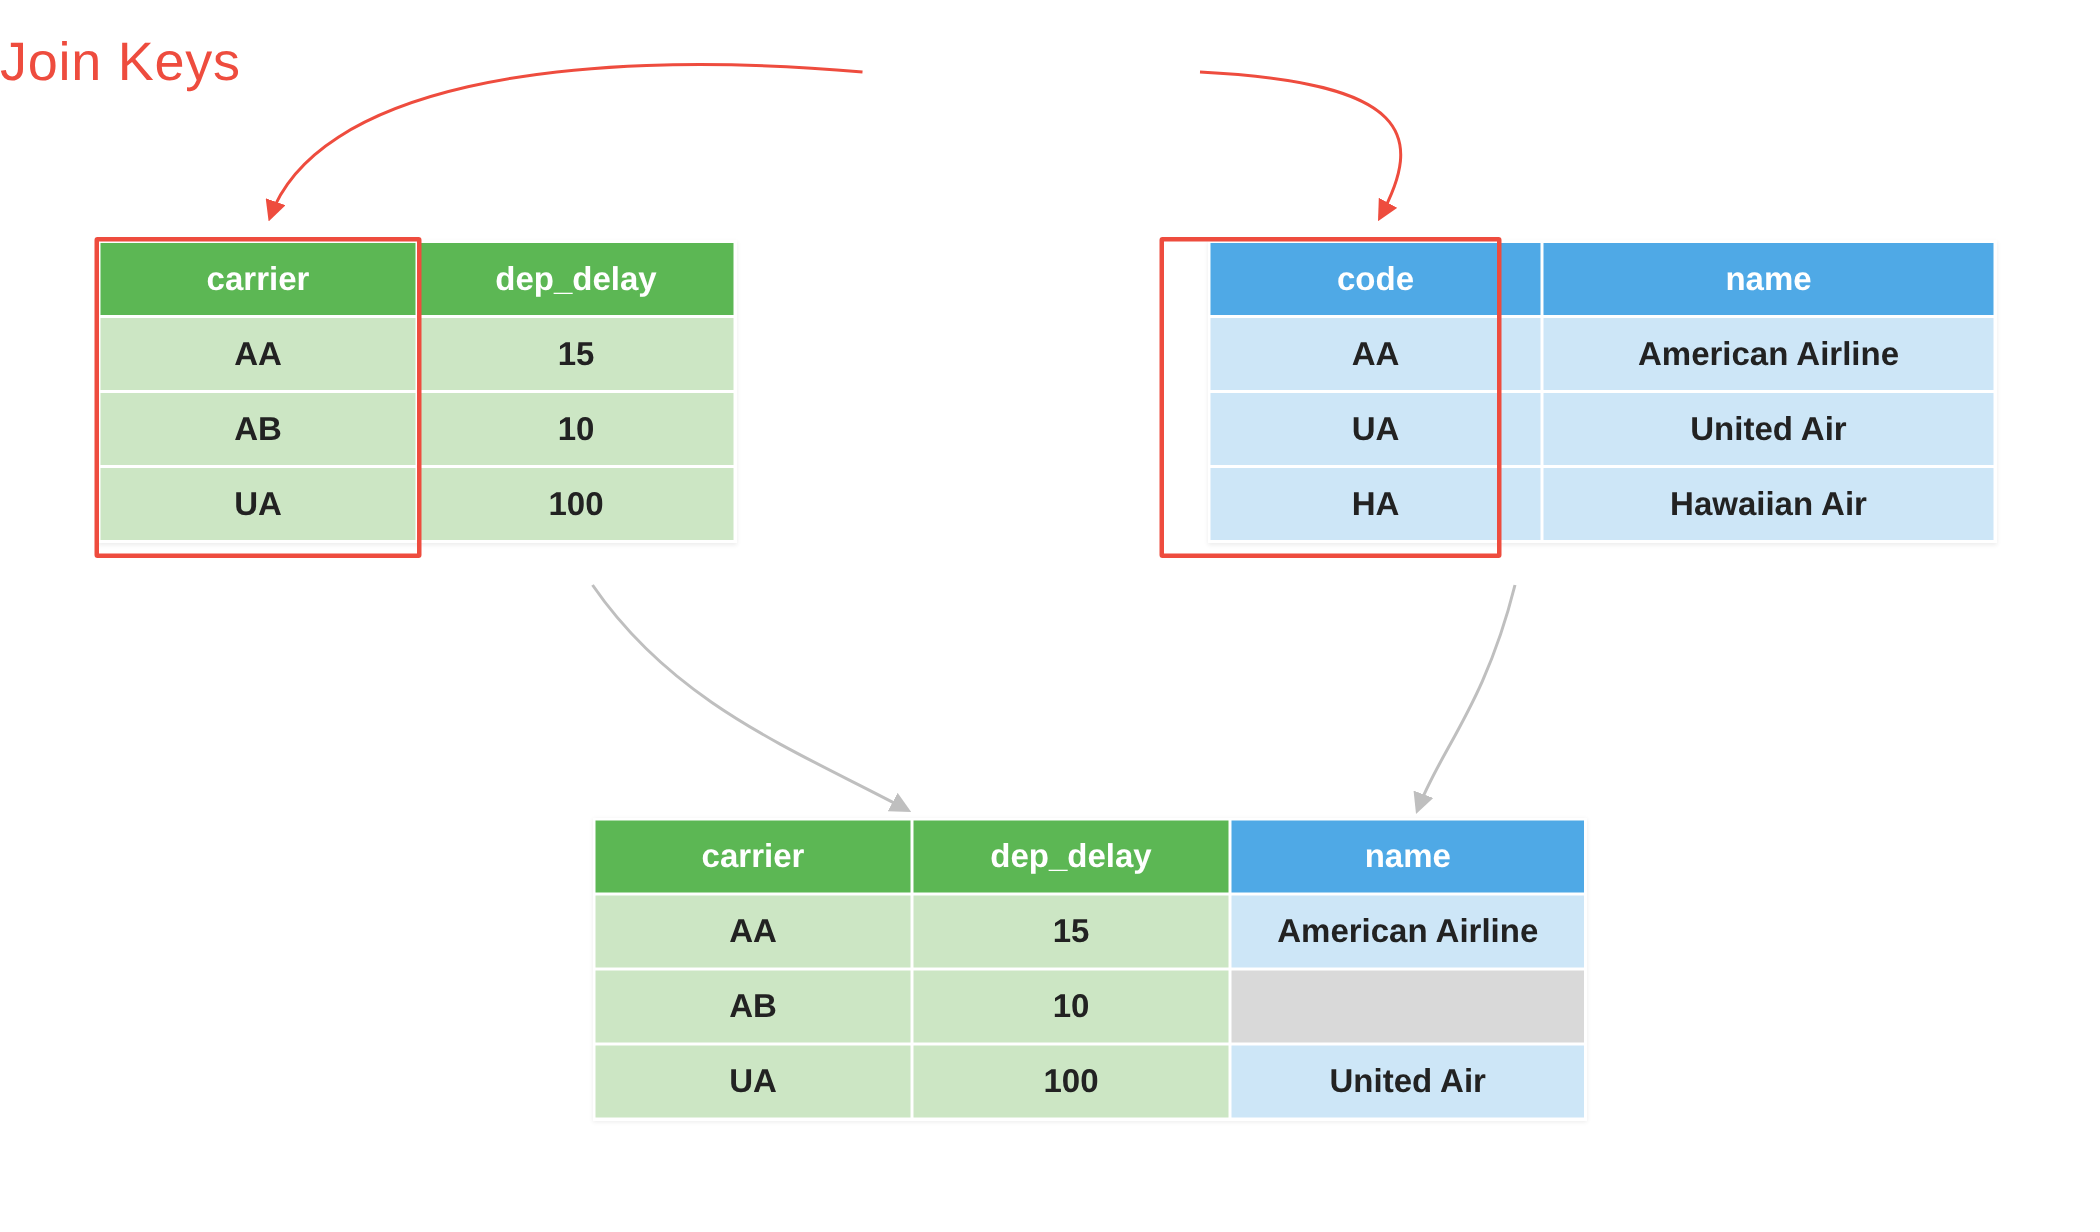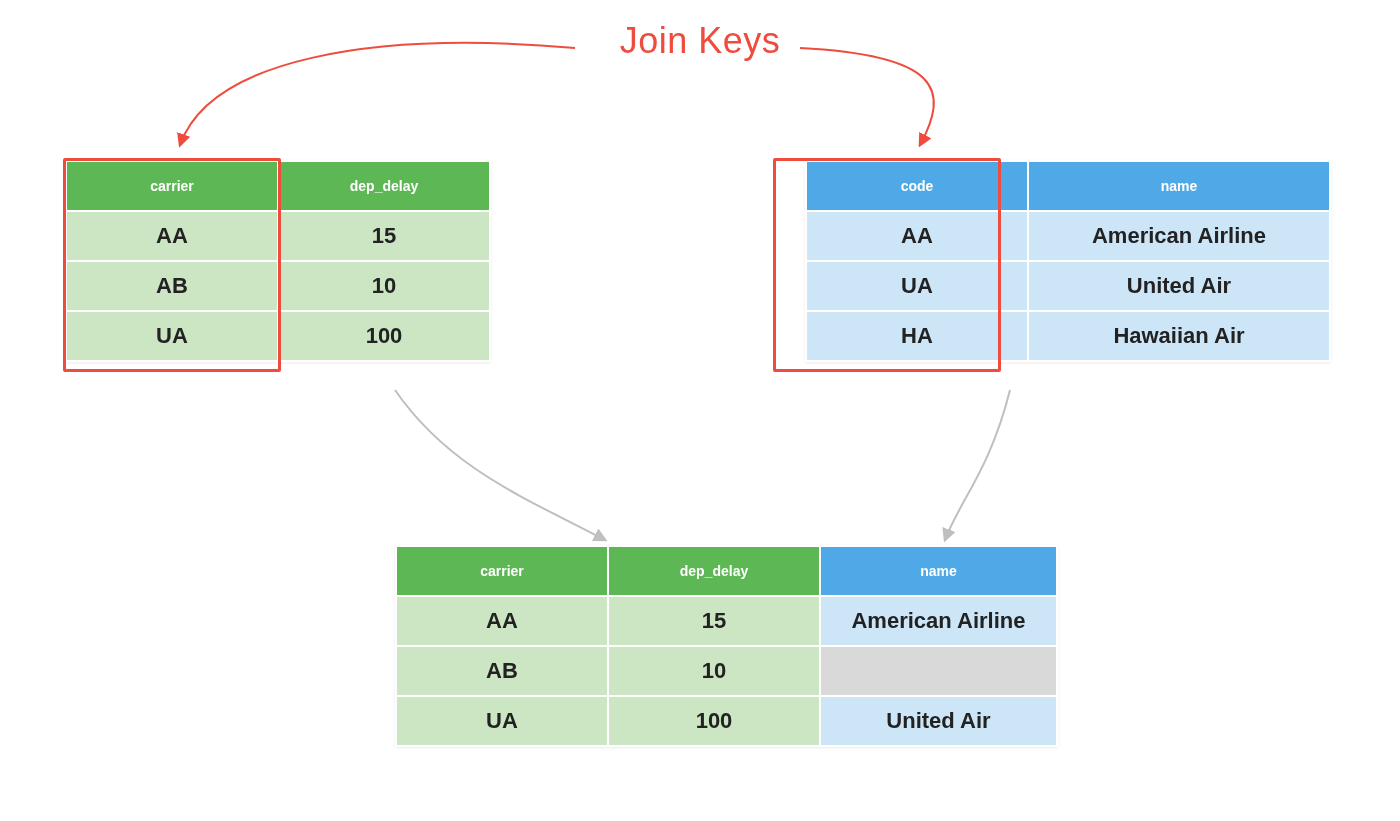--- a/index.html
+++ b/index.html
@@ -25,21 +25,21 @@
     width: 1400px;
     height: 821px;
   }
 
   
   .title {
     position: absolute;
     top: 20px;
     left: 0;
     right: 0;
-    text-align: center;
+    text-align: left;
     font-size: 36px;
     color: var(--red);
     font-weight: 400;
     letter-spacing: 0.5px;
   }
 
   
   .tbl {
     position: absolute;
     border-collapse: separate;
@@ -50,21 +50,21 @@
     padding: 0;
     height: 48px;
     text-align: center;
     font-size: 22px;
     font-weight: 700;
     color: var(--text-dark);
   }
   .tbl th {
     color: #fff;
     font-weight: 600;
-    font-size: 14px;
+    font-size: 22px;
   }
 
   
   .highlight {
     position: absolute;
     border: 3px solid var(--red);
     border-radius: 2px;
     pointer-events: none;
   }
 

